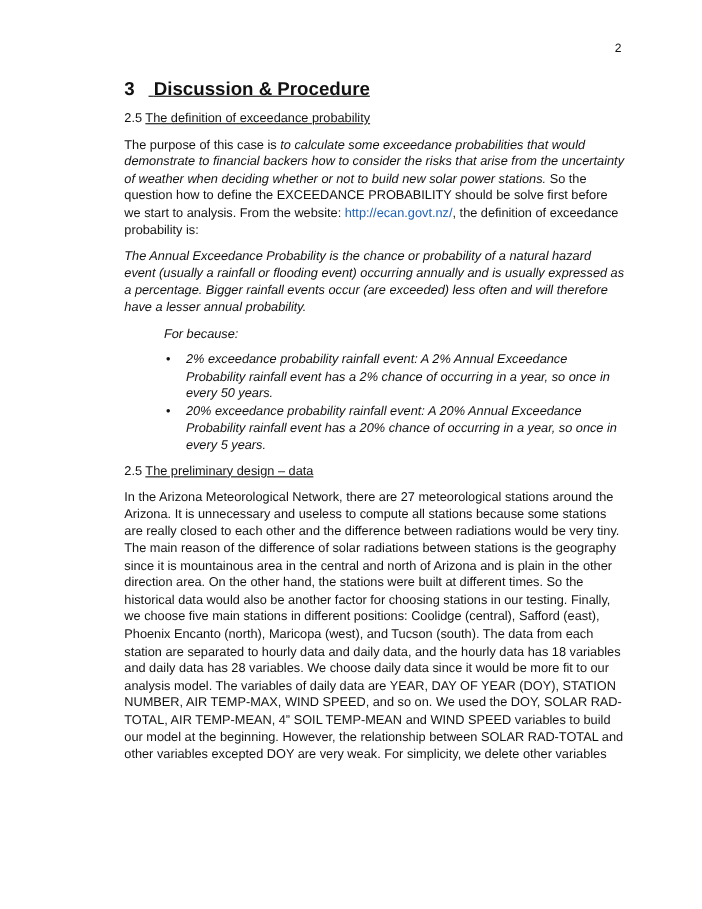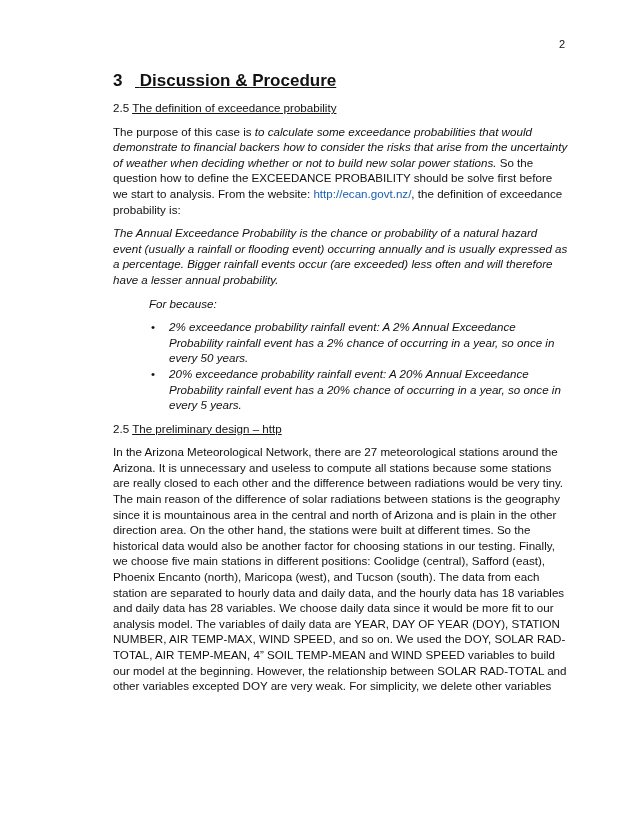--- a/index.html
+++ b/index.html
@@ -52,18 +52,18 @@
       </li>
       <li>
         <span class="bullet">•</span>
         <span>20% exceedance probability rainfall event: A 20% Annual Exceedance Probability rainfall event has a 20% chance of occurring in a year, so once in every 5 years.</span>
       </li>
     </ul>
 
 
     <h2>
       <span>2.5</span>
-      <span class="title">The preliminary design – http</span>
+      <span class="title">The preliminary design – data</span>
     </h2>
 
     <p>In the Arizona Meteorological Network, there are 27 meteorological stations around the Arizona. It is unnecessary and useless to compute all stations because some stations are really closed to each other and the difference between radiations would be very tiny. The main reason of the difference of solar radiations between stations is the geography since it is mountainous area in the central and north of Arizona and is plain in the other direction area. On the other hand, the stations were built at different times. So the historical data would also be another factor for choosing stations in our testing. Finally, we choose five main stations in different positions: Coolidge (central), Safford (east), Phoenix Encanto (north), Maricopa (west), and Tucson (south). The data from each station are separated to hourly data and daily data, and the hourly data has 18 variables and daily data has 28 variables. We choose daily data since it would be more fit to our analysis model. The variables of daily data are YEAR, DAY OF YEAR (DOY), STATION NUMBER, AIR TEMP-MAX, WIND SPEED, and so on. We used the DOY, SOLAR RAD-TOTAL, AIR TEMP-MEAN, 4” SOIL TEMP-MEAN and WIND SPEED variables to build our model at the beginning. However, the relationship between SOLAR RAD-TOTAL and other variables excepted DOY are very weak. For simplicity, we delete other variables</p>
   </div>
 </div>
 
 </body></html>

